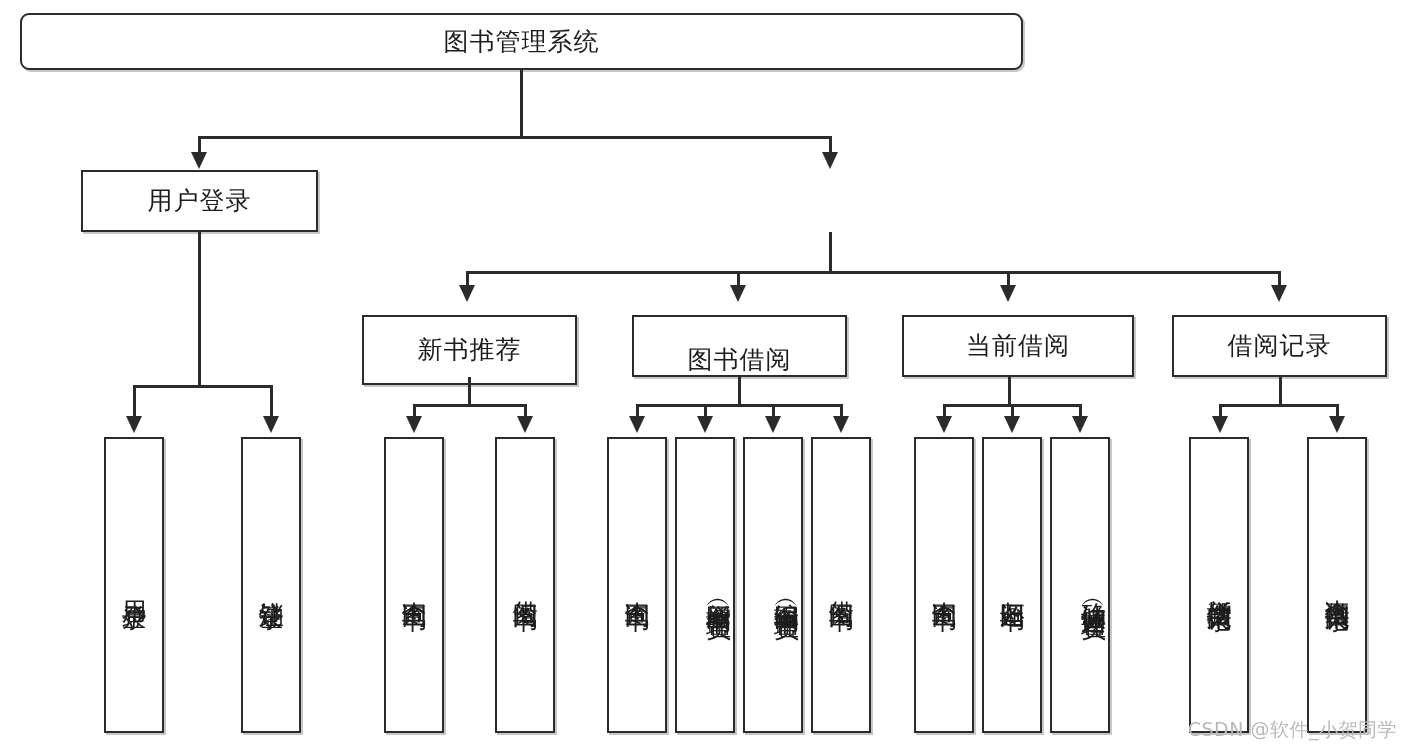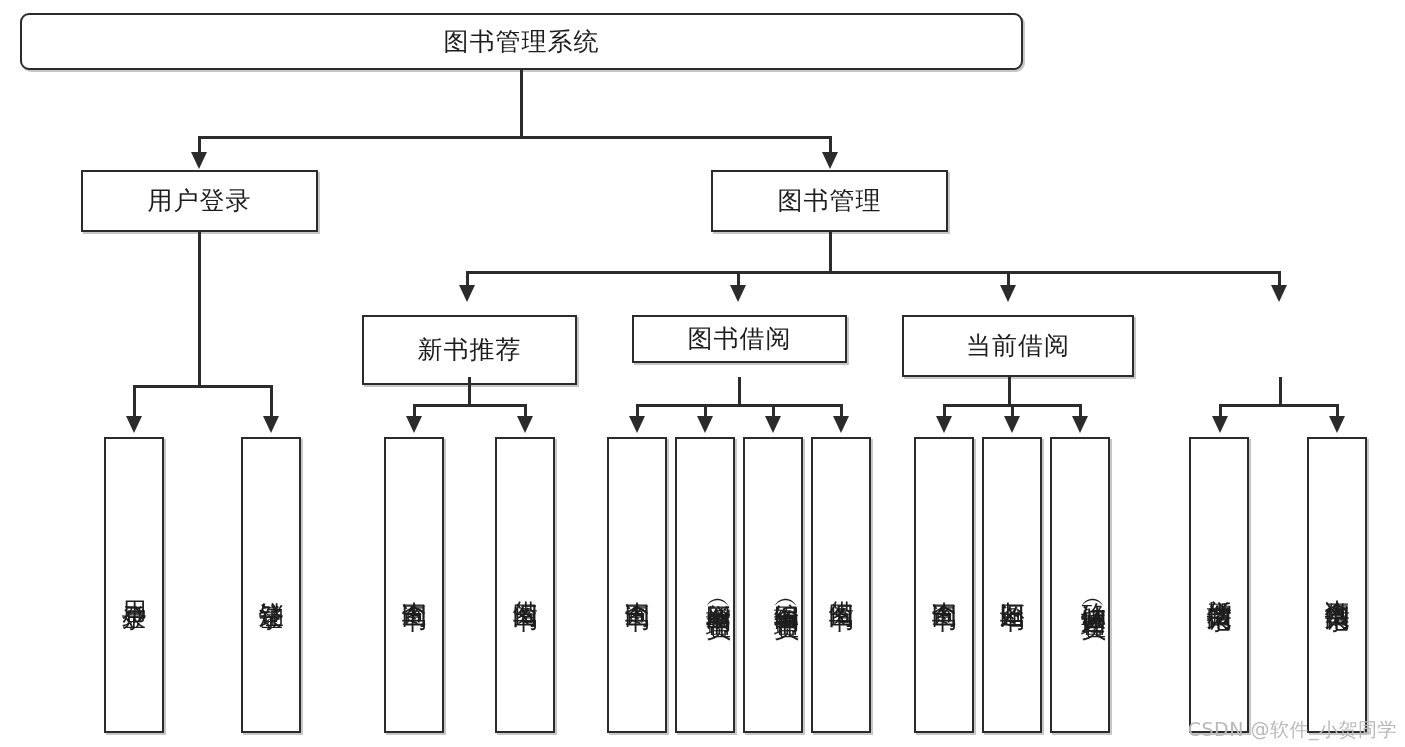--- a/index.html
+++ b/index.html
@@ -98,23 +98,20 @@
   <div class="ln-h" style="left:198px; top:136px; width:634px;"></div>
 
   <div class="ln-v" style="left:198px; top:136px; height:18px;"></div>
   <div class="arrow" style="left:191px; top:152px;"></div>
   <div class="ln-v" style="left:829px; top:136px; height:18px;"></div>
   <div class="arrow" style="left:822px; top:152px;"></div>
 
   <div class="node node-h" style="left:81px; top:170px; width:237px; height:62px;">
     <span>用户登录</span>
   </div>
-  <div class="node node-h" style="left:711px; top:170px; width:237px; height:62px;">
-    <span>图书管理</span>
-  </div>
 
   <div class="ln-v" style="left:198px; top:232px; height:155px;"></div>
   <div class="ln-h" style="left:133px; top:385px; width:138px;"></div>
   <div class="ln-v" style="left:133px; top:385px; height:33px;"></div>
   <div class="arrow" style="left:126px; top:416px;"></div>
   <div class="ln-v" style="left:270px; top:385px; height:33px;"></div>
   <div class="arrow" style="left:263px; top:416px;"></div>
 
   <div class="ln-v" style="left:829px; top:232px; height:41px;"></div>
   <div class="ln-h" style="left:466px; top:271px; width:815px;"></div>
@@ -127,25 +124,28 @@
 
   <div class="ln-v" style="left:1007px; top:271px; height:16px;"></div>
   <div class="arrow" style="left:1000px; top:285px;"></div>
 
   <div class="ln-v" style="left:1278px; top:271px; height:16px;"></div>
   <div class="arrow" style="left:1271px; top:285px;"></div>
 
   <div class="node node-h" style="left:362px; top:315px; width:215px; height:70px;">
     <span>新书推荐</span>
   </div>
-  <div class="node node-h" style="left:632px; top:315px; width:215px; height:48px;">
+  <div class="node node-h" style="left:632px; top:315px; width:215px; height:62px;align-items:flex-end;">
     <span>图书借阅</span>
   </div>
   <div class="node node-h" style="left:902px; top:315px; width:232px; height:62px;">
     <span>当前借阅</span>
+  </div>
+  <div class="node node-h" style="left:1172px; top:315px; width:215px; height:62px;">
+    <span>借阅记录</span>
   </div>
 
   <div class="ln-v" style="left:468px; top:377px; height:29px;"></div>
   <div class="ln-h" style="left:413px; top:404px; width:113px;"></div>
   <div class="ln-v" style="left:413px; top:404px; height:14px;"></div>
   <div class="arrow" style="left:406px; top:416px;"></div>
   <div class="ln-v" style="left:524px; top:404px; height:14px;"></div>
   <div class="arrow" style="left:517px; top:416px;"></div>
 
   <div class="ln-v" style="left:738px; top:377px; height:29px;"></div>

